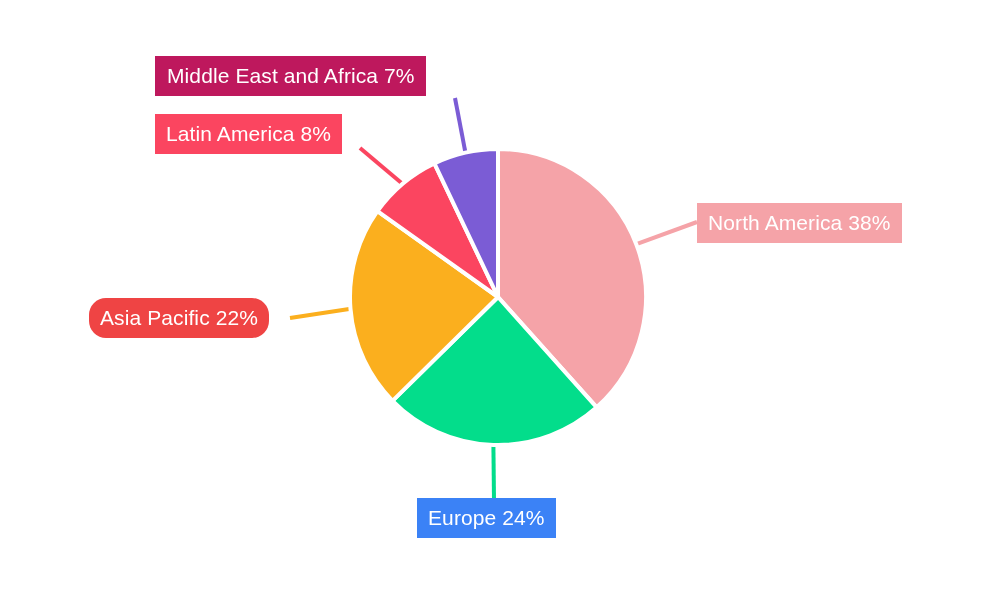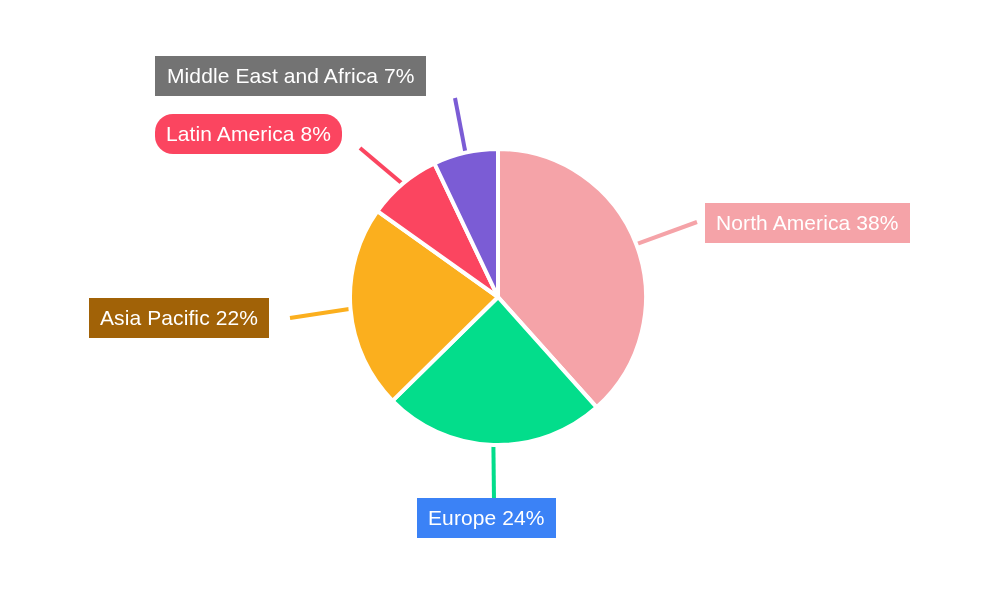--- a/index.html
+++ b/index.html
@@ -57,23 +57,23 @@
       </g>
     <g id="pie-slices">
         <path d="M 498 297 L 498 149 A 148 148 0 0 1 596.6818120764112 407.29913855201164 Z" fill="#f5a3a8" stroke="#ffffff" stroke-width="4" stroke-linejoin="round"></path>
         <path d="M 498 297 L 596.6818120764112 407.29913855201164 A 148 148 0 0 1 392.52126263592834 400.8182833805356 Z" fill="#03dd8b" stroke="#ffffff" stroke-width="4" stroke-linejoin="round"></path>
         <path d="M 498 297 L 392.52126263592834 400.8182833805356 A 148 148 0 0 1 377.4427590965503 211.15157738346275 Z" fill="#fbaf1e" stroke="#ffffff" stroke-width="4" stroke-linejoin="round"></path>
         <path d="M 498 297 L 377.4427590965503 211.15157738346275 A 148 148 0 0 1 434.3903530108026 163.3668723335801 Z" fill="#fb4560" stroke="#ffffff" stroke-width="4" stroke-linejoin="round"></path>
         <path d="M 498 297 L 434.3903530108026 163.3668723335801 A 148 148 0 0 1 498 149 Z" fill="#7b5cd5" stroke="#ffffff" stroke-width="4" stroke-linejoin="round"></path>
       </g>
   </svg>
 
-  <div class="pie-label" id="label-north-america" style="background: rgb(245, 163, 168); color: rgb(255, 255, 255); margin-left: 8px;">North America 38%</div>
+  <div class="pie-label" id="label-north-america" style="background: rgb(245, 163, 168); color: rgb(255, 255, 255);">North America 38%</div>
 
   <div class="pie-label" id="label-europe" style="background: #3b82f6; color: rgb(255, 255, 255);">Europe 24%</div>
 
-  <div class="pie-label" id="label-asia-pacific" style="background: #a16207; color: rgb(255, 255, 255);">Asia Pacific 22%</div>
+  <div class="pie-label" id="label-asia-pacific" style="background: #ef4444; color: rgb(255, 255, 255); border-radius: 17px;">Asia Pacific 22%</div>
 
-  <div class="pie-label" id="label-latin-america" style="background: rgb(251, 69, 96); color: rgb(255, 255, 255); border-radius: 18px;">Latin America 8%</div>
+  <div class="pie-label" id="label-latin-america" style="background: rgb(251, 69, 96); color: rgb(255, 255, 255);">Latin America 8%</div>
 
-  <div class="pie-label" id="label-middle-east" style="background: #737373; color: rgb(255, 255, 255); padding-left: 12px;">Middle East and Africa 7%</div>
+  <div class="pie-label" id="label-middle-east" style="background: #be185d; color: rgb(255, 255, 255); padding-left: 12px;">Middle East and Africa 7%</div>
 
 </div>
 
 </body></html>

